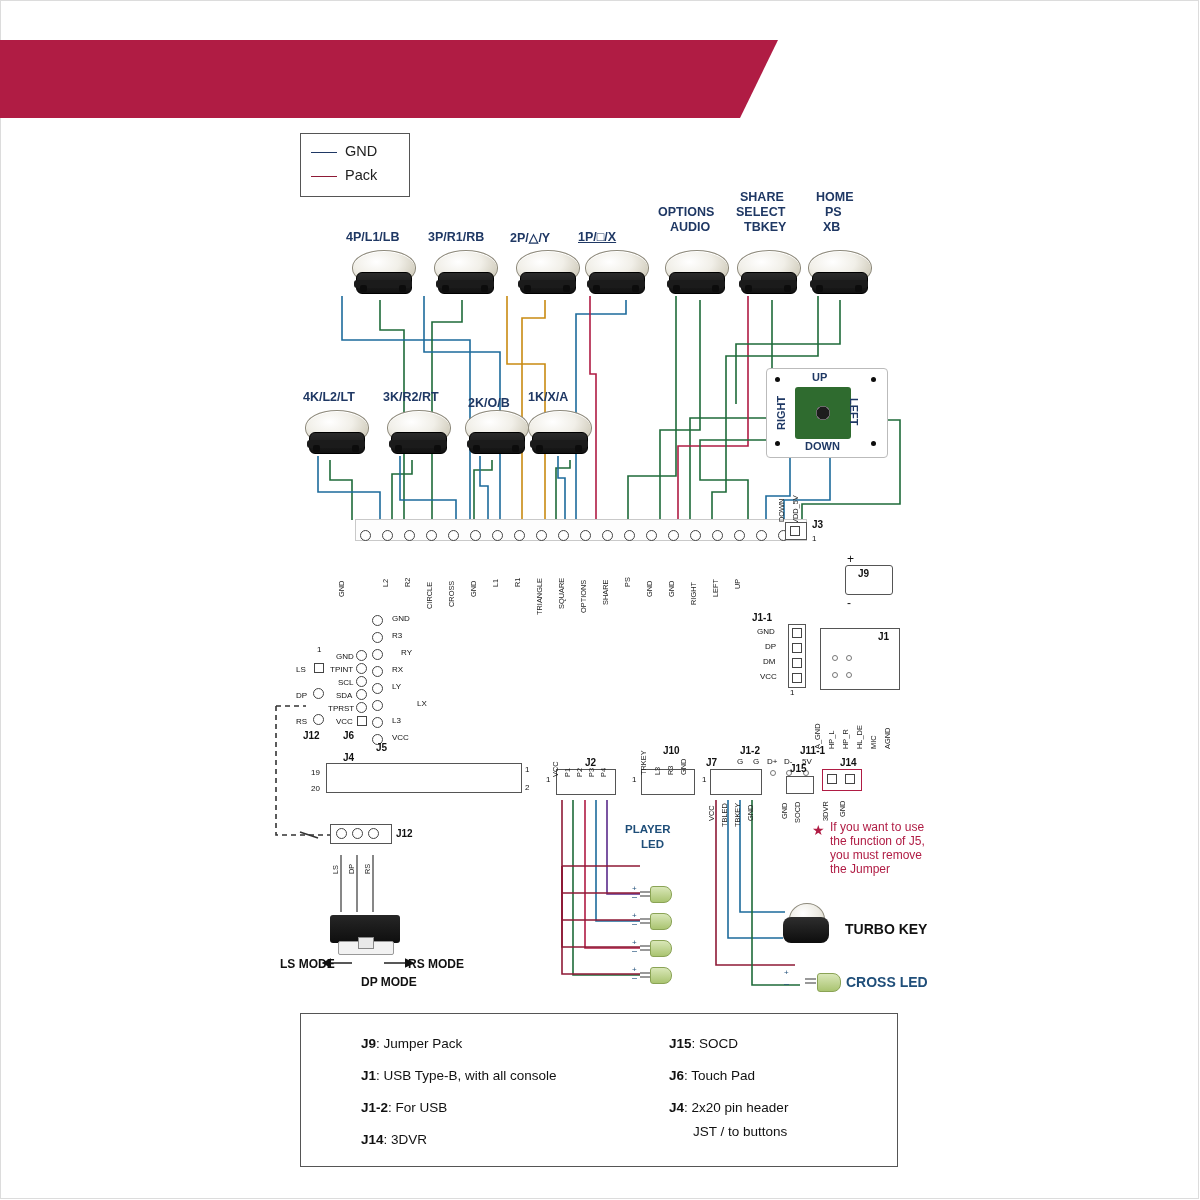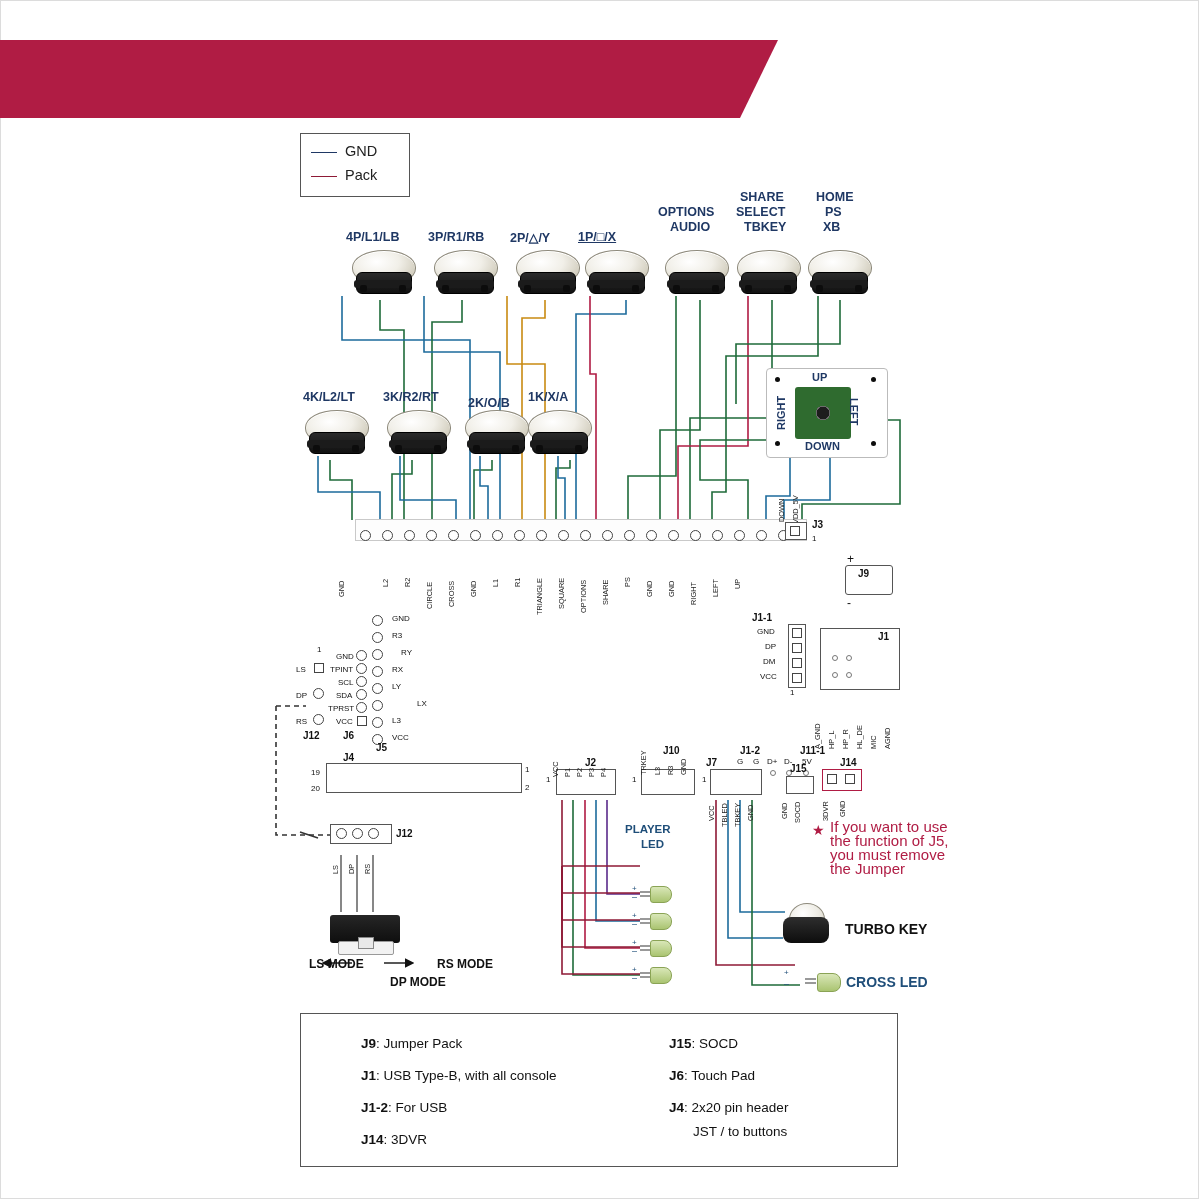--- a/index.html
+++ b/index.html
@@ -14,23 +14,23 @@
   #frame{left:0;top:0;width:1199px;height:1199px;border:1px solid #dcdcdc;box-sizing:border-box;}
   
   #legend{left:300px;top:133px;width:108px;height:62px;border:1px solid #555;background:#fff;}
   .legend-row{position:absolute;font-size:14.5px;color:#222;}
   .legend-line{position:absolute;height:0;border-top-width:1.6px;border-top-style:solid;width:26px;}
   
   .lbl{position:absolute;font-size:12.5px;color:#1f3864;font-weight:bold;white-space:nowrap;}
   .pin{position:absolute;font-size:7.4px;color:#222;white-space:nowrap;transform-origin:left bottom;}
   .jl{position:absolute;font-size:10px;color:#111;font-weight:bold;white-space:nowrap;}
   .sm{position:absolute;font-size:8px;color:#111;white-space:nowrap;}
-  .note{position:absolute;font-size:15px;color:#b01c44;line-height:14px;white-space:nowrap;}
+  .note{position:absolute;font-size:12px;color:#b01c44;line-height:14px;white-space:nowrap;}
   .bl{position:absolute;font-size:11.5px;color:#1f4e79;font-weight:bold;white-space:nowrap;}
-  .dkb{position:absolute;font-size:12px;color:#111;font-weight:bold;white-space:nowrap;margin-left:29px;}
+  .dkb{position:absolute;font-size:12px;color:#111;font-weight:bold;white-space:nowrap;}
   
   .btn{position:absolute;width:62px;height:44px;}
   .btn .cap{position:absolute;left:0;top:0;width:62px;height:34px;border-radius:50%/48%;
     background:radial-gradient(ellipse at 38% 32%,#fff 0%,#f1efe8 42%,#d8d4c6 70%,#bdb9aa 100%);
     border:1px solid #8e8a7c;box-shadow:0 1px 0 #fff inset;}
   .btn .body{position:absolute;left:4px;top:22px;width:54px;height:20px;border-radius:6px;
     background:linear-gradient(#2b2b2b,#111);border:1px solid #000;}
   .btn .tab{position:absolute;left:2px;top:30px;width:58px;height:8px;background:#1b1b1b;border-radius:3px;}
   .btn .bh1,.btn .bh2{position:absolute;width:7px;height:7px;background:#0c0c0c;border-radius:2px;top:35px;}
   .btn .bh1{left:8px;} .btn .bh2{left:47px;}

